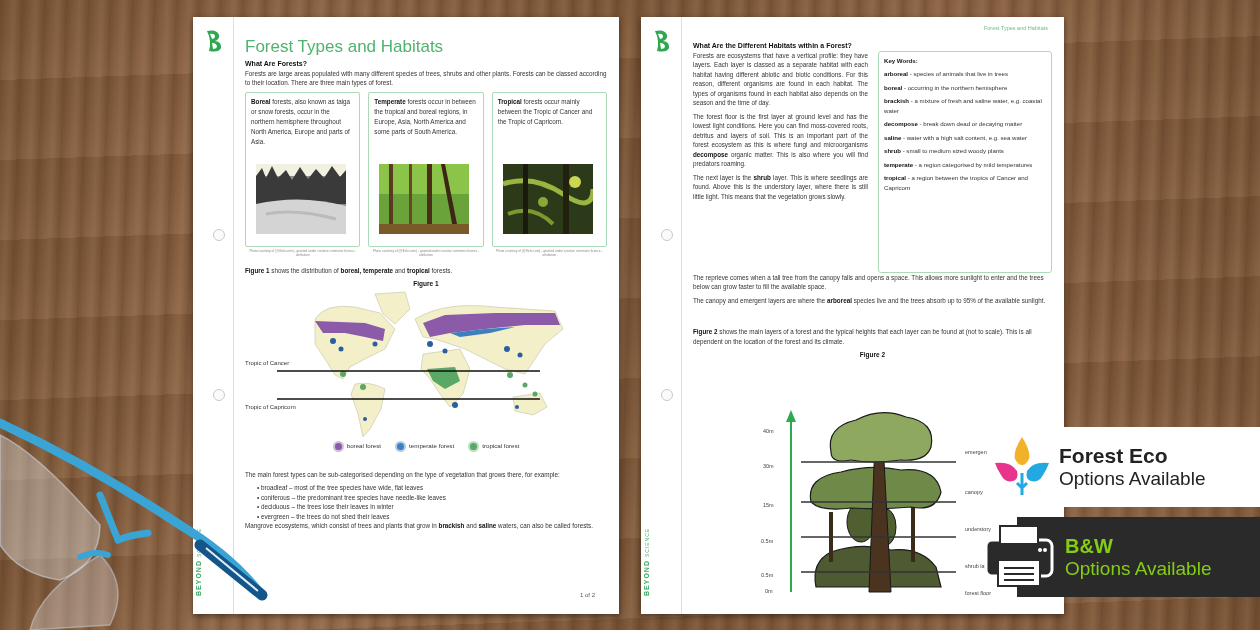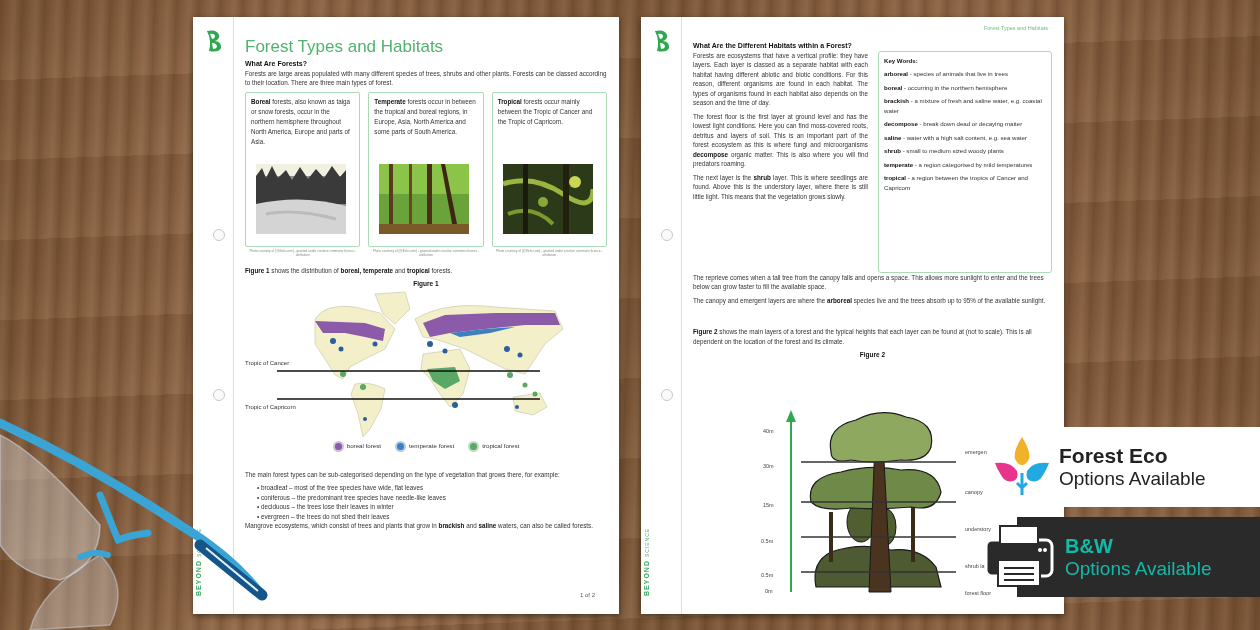--- a/index.html
+++ b/index.html
@@ -52,21 +52,21 @@
   .keybox { flex: 1; border: 1.5px solid #a9dcb6; border-radius: 3px; padding: 4px 5px; font-size: 6.1px; line-height: 9.5px; height: 222px; }
   .keybox p { margin-bottom: 4px; }
   .eco-banner {
     position: absolute; left: 987px; top: 427px; width: 273px; height: 80px; background: #fff;
     display: flex; align-items: center;
   }
   .eco-banner .t1 { font-size: 21px; font-weight: bold; color: #222; line-height: 24px; }
   .eco-banner .t2 { font-size: 19px; color: #222; line-height: 22px; }
   .bw-banner {
     position: absolute; left: 1017px; top: 517px; width: 243px; height: 80px; background: #2a2a2a;
-    display: flex; align-items: center; color: #14b8a6;
+    display: flex; align-items: center; color: #84cc16;
   }
   .bw-banner .t1 { font-size: 20px; font-weight: bold; line-height: 23px; }
   .bw-banner .t2 { font-size: 19px; line-height: 22px; }
   .printer-box { position: absolute; left: 984px; top: 522px; width: 70px; height: 70px; }
   .glasses { position: absolute; left: 0; top: 405px; width: 280px; height: 225px; pointer-events: none; }
 </style>
 </head>
 <body>
 
 <div class="page" id="page1">

